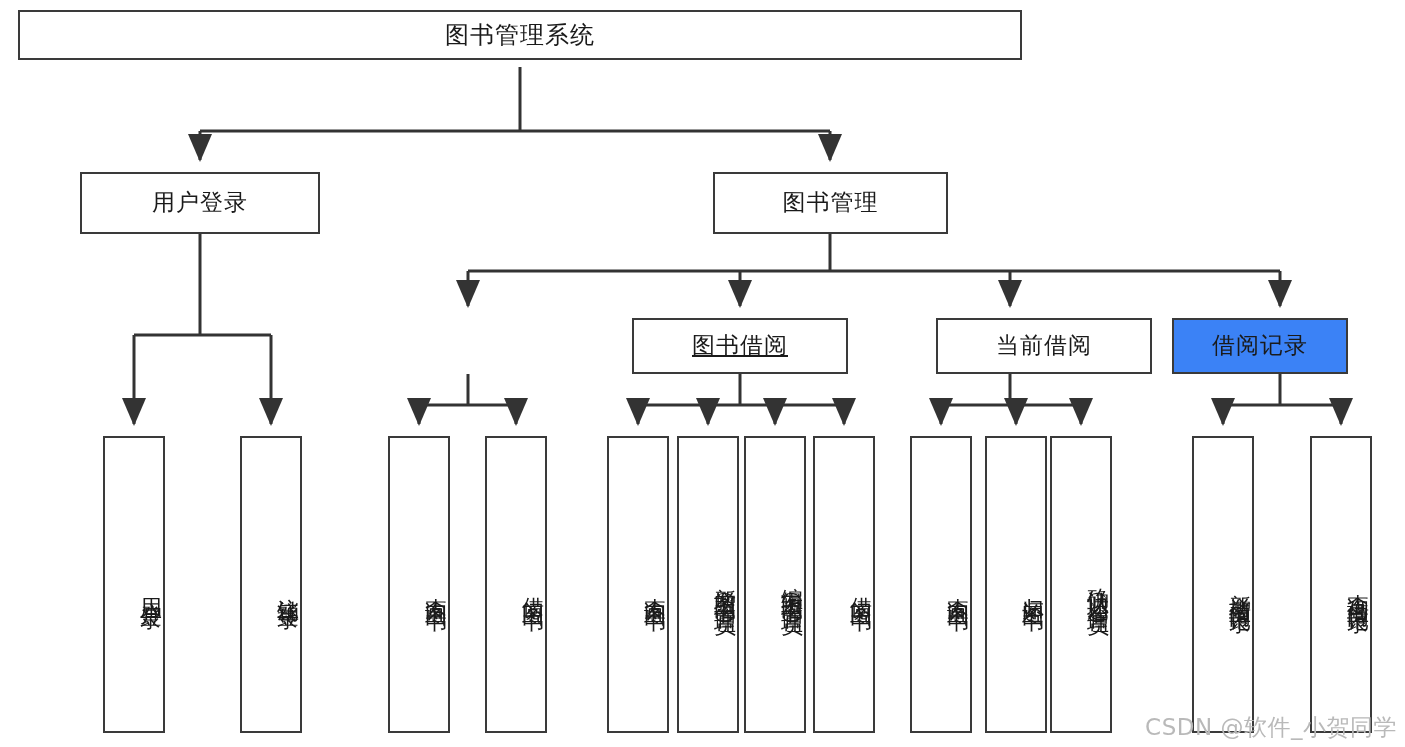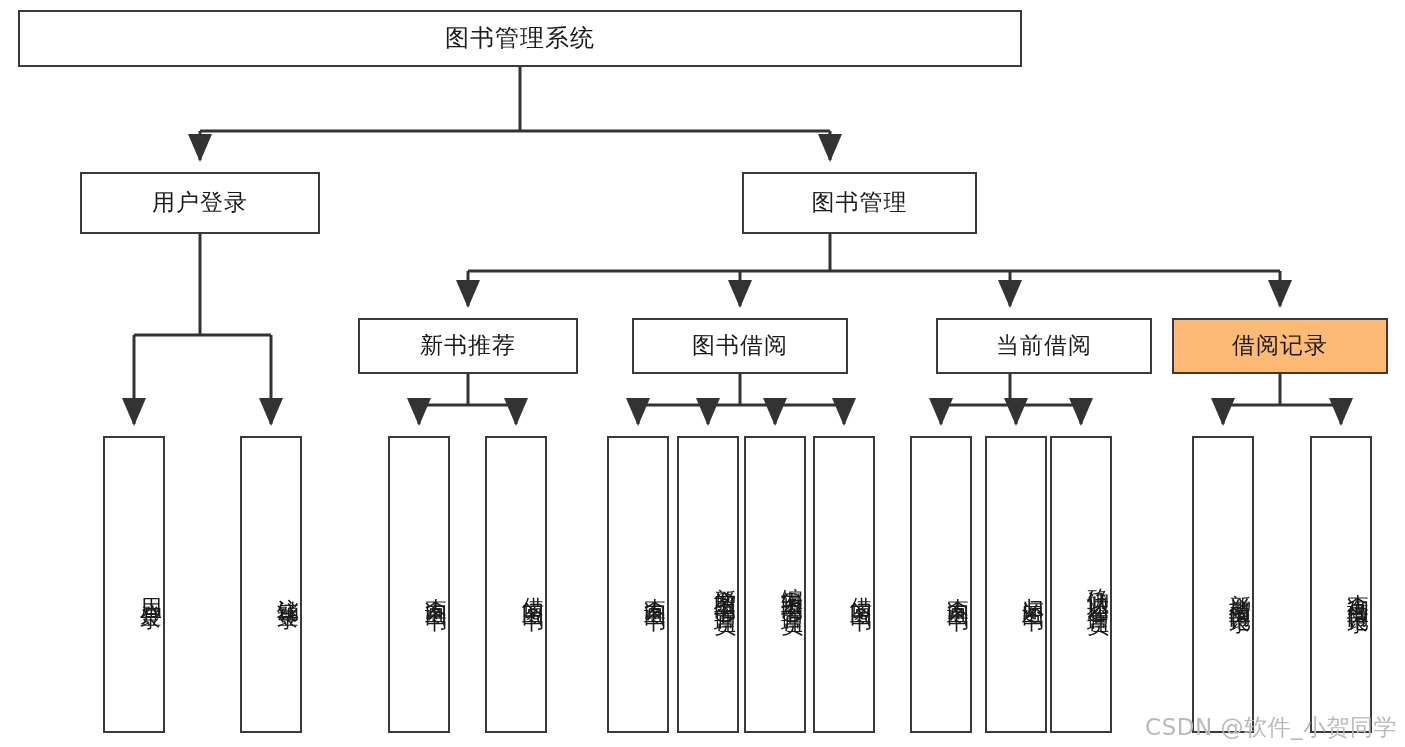--- a/index.html
+++ b/index.html
@@ -114,29 +114,28 @@
       <path d="M 1016 405 L 1016 424" marker-end="url(#arrowdn)"></path>
       <path d="M 1081 405 L 1081 424" marker-end="url(#arrowdn)"></path>
 
       <path d="M 1280 374 L 1280 405"></path>
       <path d="M 1223 405 L 1341 405"></path>
       <path d="M 1223 405 L 1223 424" marker-end="url(#arrowdn)"></path>
       <path d="M 1341 405 L 1341 424" marker-end="url(#arrowdn)"></path>
     </g>
   </svg>
 
-  <div class="node horiz root" style="left: 18px; top: 10px; width: 1004px; height: 57px; border-color: rgb(58, 58, 58); background: rgb(255, 255, 255); color: rgb(26, 26, 26);">图书管理系统</div>
+  <div class="node horiz root" style="left: 18px; top: 10px; width: 1004px; height: 50px; border-color: rgb(58, 58, 58); background: rgb(255, 255, 255); color: rgb(26, 26, 26);">图书管理系统</div>
 
   <div class="node horiz" style="left: 80px; top: 172px; width: 240px; height: 62px; border-color: rgb(58, 58, 58); background: rgb(255, 255, 255); color: rgb(26, 26, 26);">用户登录</div>
-  <div class="node horiz" style="left: 713px; top: 172px; width: 235px; height: 62px; border-color: rgb(58, 58, 58); background: rgb(255, 255, 255); color: rgb(26, 26, 26); margin-left: 29px;">图书管理</div>
+  <div class="node horiz" style="left: 713px; top: 172px; width: 235px; height: 62px; border-color: rgb(58, 58, 58); background: rgb(255, 255, 255); color: rgb(26, 26, 26);">图书管理</div>
 
-  <div class="node horiz" style="left: 358px; top: 318px; width: 220px; height: 56px; border-color: rgb(58, 58, 58); background: rgb(255, 255, 255); color: rgb(26, 26, 26);">新书推荐</div>
-  <div class="node horiz" style="left: 632px; top: 318px; width: 216px; height: 56px; border-color: rgb(58, 58, 58); background: rgb(255, 255, 255); color: rgb(26, 26, 26);">图书借阅</div>
+  <div class="node horiz" style="left: 632px; top: 318px; width: 216px; height: 56px; border-color: rgb(58, 58, 58); background: rgb(255, 255, 255); color: rgb(26, 26, 26); text-decoration: underline;">图书借阅</div>
   <div class="node horiz" style="left: 936px; top: 318px; width: 216px; height: 56px; border-color: rgb(58, 58, 58); background: rgb(255, 255, 255); color: rgb(26, 26, 26);">当前借阅</div>
-  <div class="node horiz" style="left: 1172px; top: 318px; width: 216px; height: 56px; border-color: rgb(58, 58, 58); background: #fdba74; color: rgb(26, 26, 26);">借阅记录</div>
+  <div class="node horiz" style="left: 1172px; top: 318px; width: 176px; height: 56px; border-color: rgb(58, 58, 58); background: #3b82f6; color: rgb(26, 26, 26);">借阅记录</div>
 
   <div class="node vert" style="left: 103px; top: 436px; width: 62px; height: 297px; border-color: rgb(58, 58, 58); background: rgb(255, 255, 255); color: rgb(26, 26, 26);">用户登录</div>
   <div class="node vert" style="left: 240px; top: 436px; width: 62px; height: 297px; border-color: rgb(58, 58, 58); background: rgb(255, 255, 255); color: rgb(26, 26, 26);">注销登录</div>
   <div class="node vert" style="left: 388px; top: 436px; width: 62px; height: 297px; border-color: rgb(58, 58, 58); background: rgb(255, 255, 255); color: rgb(26, 26, 26);">查询图书</div>
   <div class="node vert" style="left: 485px; top: 436px; width: 62px; height: 297px; border-color: rgb(58, 58, 58); background: rgb(255, 255, 255); color: rgb(26, 26, 26);">借阅图书</div>
   <div class="node vert" style="left: 607px; top: 436px; width: 62px; height: 297px; border-color: rgb(58, 58, 58); background: rgb(255, 255, 255); color: rgb(26, 26, 26);">查询图书</div>
   <div class="node vert" style="left: 677px; top: 436px; width: 62px; height: 297px; border-color: rgb(58, 58, 58); background: rgb(255, 255, 255); color: rgb(26, 26, 26);">新增图书（管理员）</div>
   <div class="node vert" style="left: 744px; top: 436px; width: 62px; height: 297px; border-color: rgb(58, 58, 58); background: rgb(255, 255, 255); color: rgb(26, 26, 26);">编辑图书（管理员）</div>
   <div class="node vert" style="left: 813px; top: 436px; width: 62px; height: 297px; border-color: rgb(58, 58, 58); background: rgb(255, 255, 255); color: rgb(26, 26, 26);">借阅图书</div>
   <div class="node vert" style="left: 910px; top: 436px; width: 62px; height: 297px; border-color: rgb(58, 58, 58); background: rgb(255, 255, 255); color: rgb(26, 26, 26);">查询图书</div>

